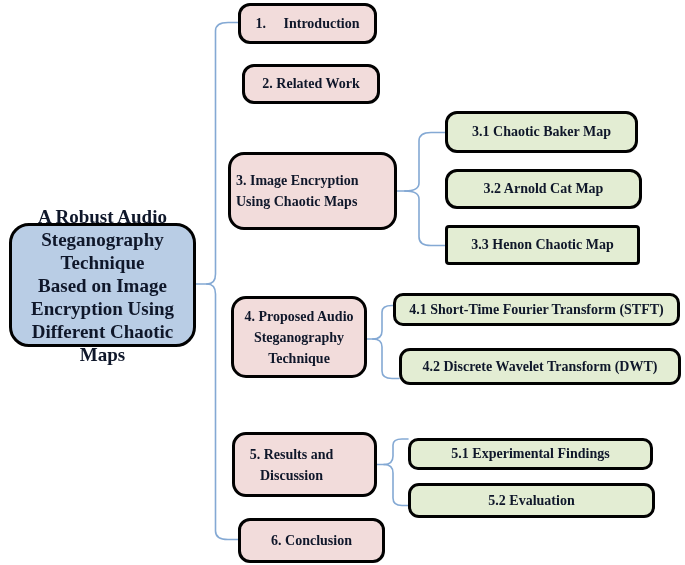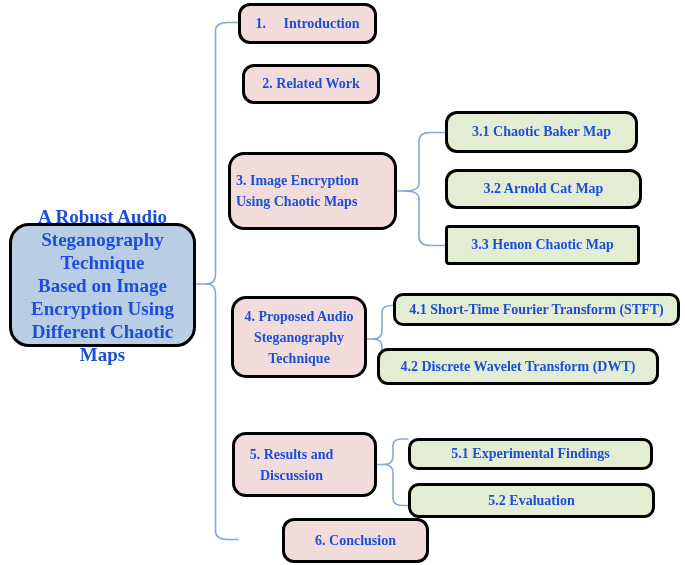--- a/index.html
+++ b/index.html
@@ -29,42 +29,42 @@
     stroke-linecap: round;
   }
   .box {
     position: absolute;
     box-sizing: border-box;
     border: 3.2px solid var(--border, #000000);
     display: flex;
     align-items: center;
     justify-content: center;
     font-weight: bold;
-    color: #1d4ed8;
+    color: #0f172a;
     text-align: center;
     white-space: pre-wrap;
     font-size: 14px;
     line-height: 20px;
   }
   .root-fill    { background: var(--root-fill, #b9cde5); }
   .section-fill { background: var(--section-fill, #f2dcdb); }
   .sub-fill     { background: var(--sub-fill, #e3edd3); }
 
   #root-box { left: 9px;   top: 223px; width: 187px; height: 124px; border-radius: 20px; font-size: 19px; line-height: 23px; }
   #s1  { left: 238px; top: 3px;   width: 139px; height: 41px; border-radius: 12px; }
   #s2  { left: 242px; top: 64px;  width: 138px; height: 40px; border-radius: 12px; }
   #s3  { left: 228px; top: 152px; width: 169px; height: 78px; border-radius: 16px; justify-content: flex-start; text-align: left; padding-left: 5px; line-height: 21px; }
   #s4  { left: 231px; top: 296px; width: 136px; height: 82px; border-radius: 15px; line-height: 21px; }
   #s5  { left: 232px; top: 432px; width: 145px; height: 65px; border-radius: 14px; line-height: 21px; padding-right: 26px; }
-  #s6  { left: 238px; top: 518px; width: 147px; height: 45px; border-radius: 12px; margin-left: 44px; }
+  #s6  { left: 238px; top: 518px; width: 147px; height: 45px; border-radius: 12px; }
   #g31 { left: 445px; top: 111px; width: 193px; height: 42px; border-radius: 12px; }
   #g32 { left: 445px; top: 169px; width: 197px; height: 40px; border-radius: 12px; }
   #g33 { left: 445px; top: 225px; width: 195px; height: 40px; border-radius: 4px; }
   #g41 { left: 393px; top: 293px; width: 287px; height: 33px; border-radius: 10px; }
-  #g42 { left: 377px; top: 348px; width: 282px; height: 37px; border-radius: 11px; align-items: center; }
+  #g42 { left: 399px; top: 348px; width: 282px; height: 37px; border-radius: 11px; align-items: center; }
   #g51 { left: 408px; top: 438px; width: 245px; height: 32px; border-radius: 10px; }
   #g52 { left: 408px; top: 483px; width: 247px; height: 35px; border-radius: 11px; text-align: right; }
 </style>
 </head>
 <body style="background: rgb(255, 255, 255);">
 
 <div id="canvas">
 
   <svg id="connector-layer" viewBox="0 0 685 565" xmlns="http://www.w3.org/2000/svg">
 

